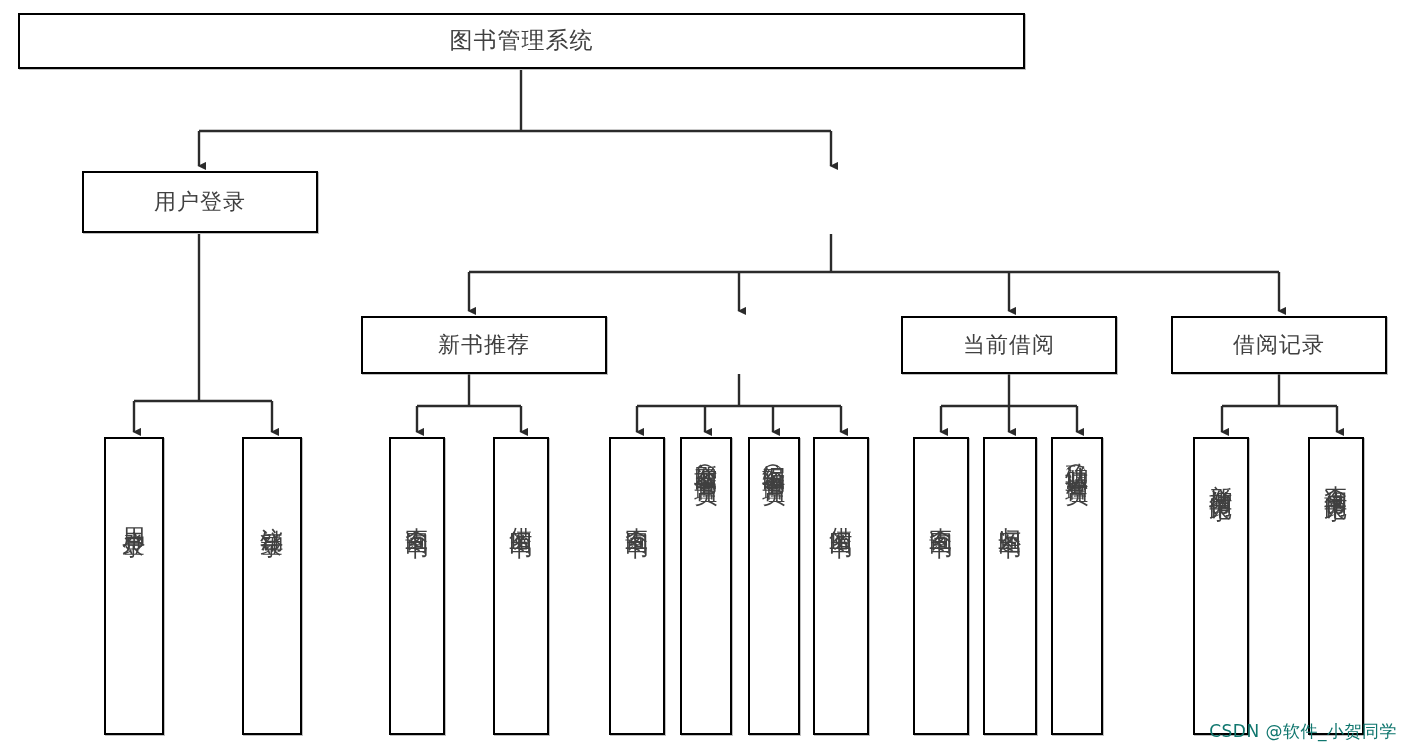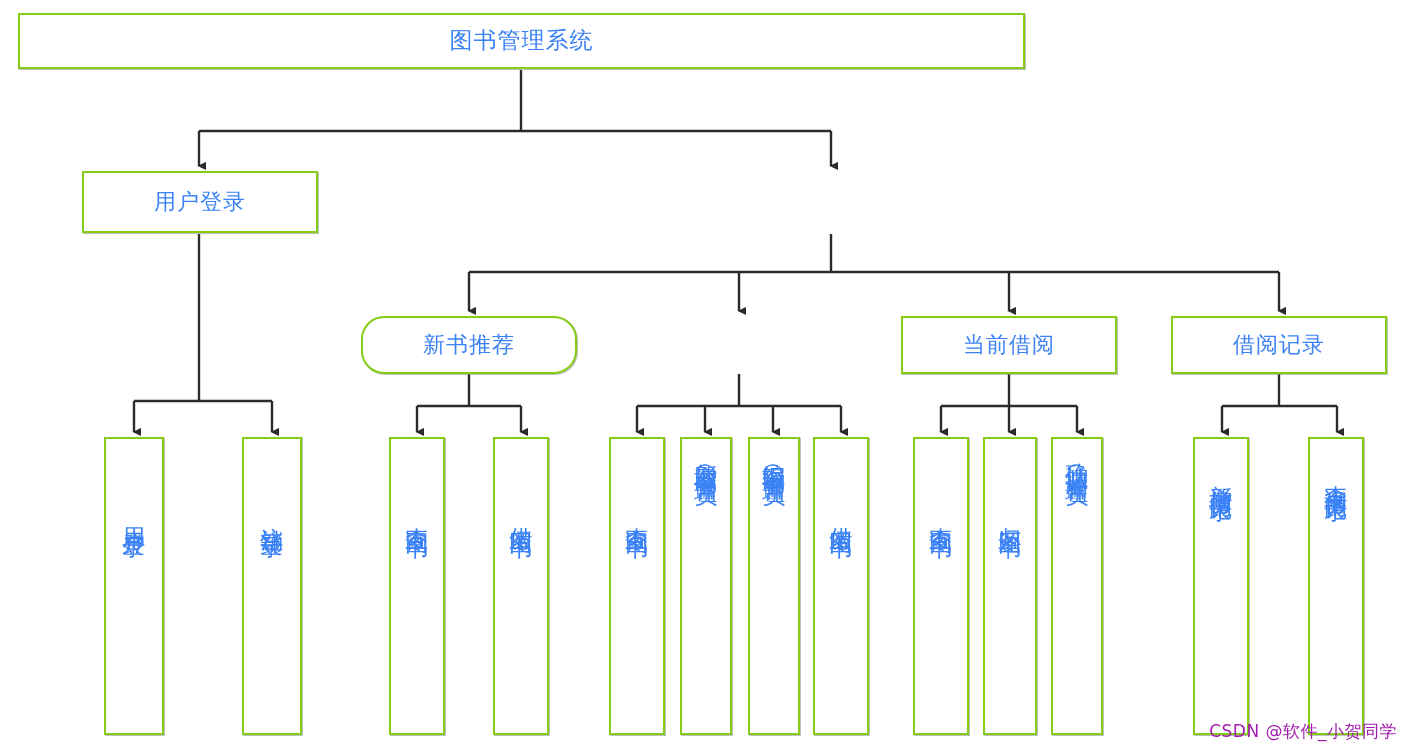--- a/index.html
+++ b/index.html
@@ -21,26 +21,26 @@
     position: absolute;
     left: 0;
     top: 0;
     width: 1405px;
     height: 747px;
     pointer-events: none;
   }
   .node {
     position: absolute;
     box-sizing: border-box;
-    border: 2px solid #84cc16;
+    border: 2px solid #000000;
     background: #ffffff;
     display: flex;
     align-items: center;
     justify-content: center;
-    color: #3b82f6;
+    color: #404040;
     box-shadow: 1px 1px 0 rgba(140,140,140,0.55);
   }
   .node .label {
     display: block;
     text-align: center;
     letter-spacing: 1px;
   }
   .node.horiz .label {
     font-size: 22px;
     line-height: 1.1;
@@ -64,21 +64,21 @@
     margin-top: 2px;
   }
   .node.vert.mid .label {
     margin-top: 0;
   }
   .watermark {
     position: absolute;
     right: 8px;
     bottom: 4px;
     font-size: 17px;
-    color: #a21caf;
+    color: #0f766e;
     letter-spacing: 0.5px;
     white-space: nowrap;
   }
 </style>
 </head>
 <body>
 
 <div id="canvas">
 
   <svg class="edges" viewBox="0 0 1405 747">
@@ -132,21 +132,21 @@
   </svg>
 
   <div class="node horiz root" style="left:18px; top:13px; width:1007px; height:56px;">
     <span class="label">图书管理系统</span>
   </div>
 
   <div class="node horiz" style="left:82px; top:171px; width:236px; height:62px;">
     <span class="label">用户登录</span>
   </div>
 
-  <div class="node horiz" style="left:361px; top:316px; width:216px; height:58px;border-radius:23px;">
+  <div class="node horiz" style="left:361px; top:316px; width:246px; height:58px;">
     <span class="label">新书推荐</span>
   </div>
   <div class="node horiz" style="left:901px; top:316px; width:216px; height:58px;">
     <span class="label">当前借阅</span>
   </div>
   <div class="node horiz" style="left:1171px; top:316px; width:216px; height:58px;">
     <span class="label">借阅记录</span>
   </div>
 
   <div class="node vert mid" style="left:104px; top:437px; width:60px; height:298px;">

